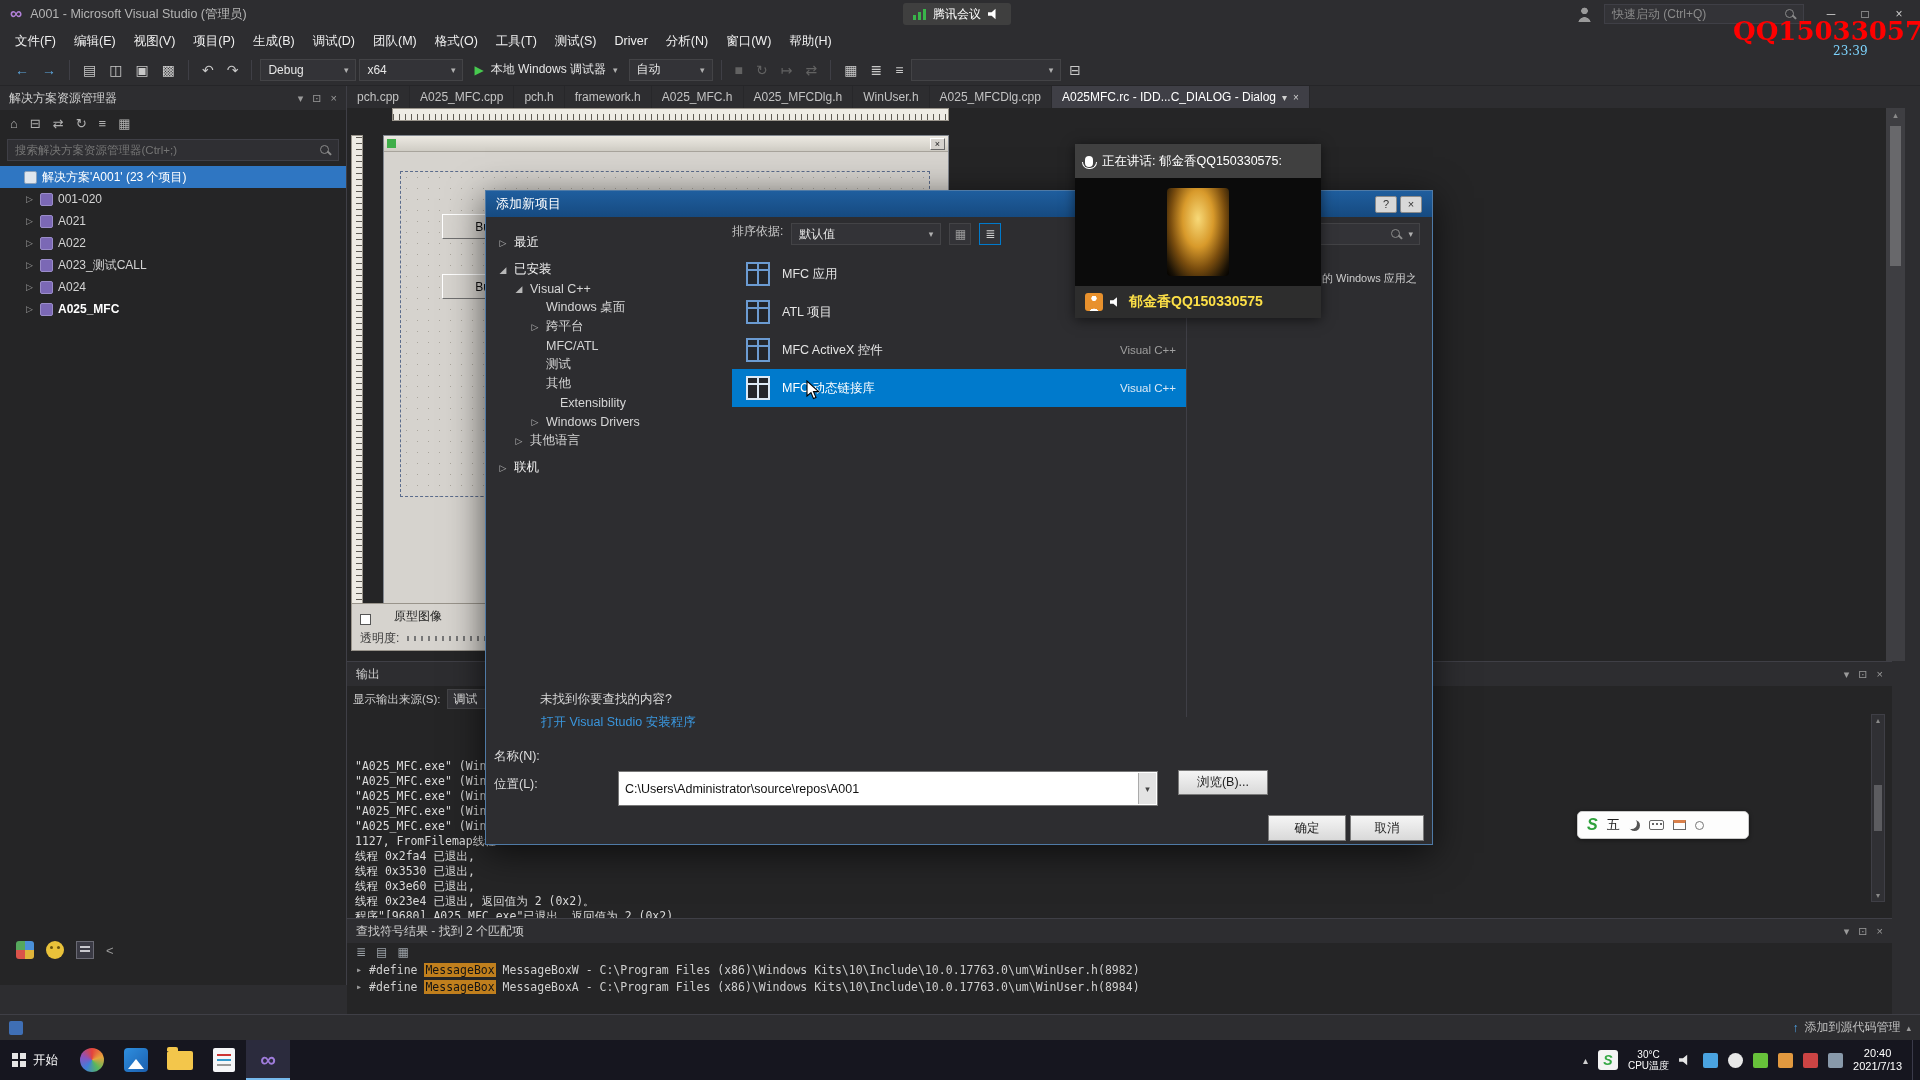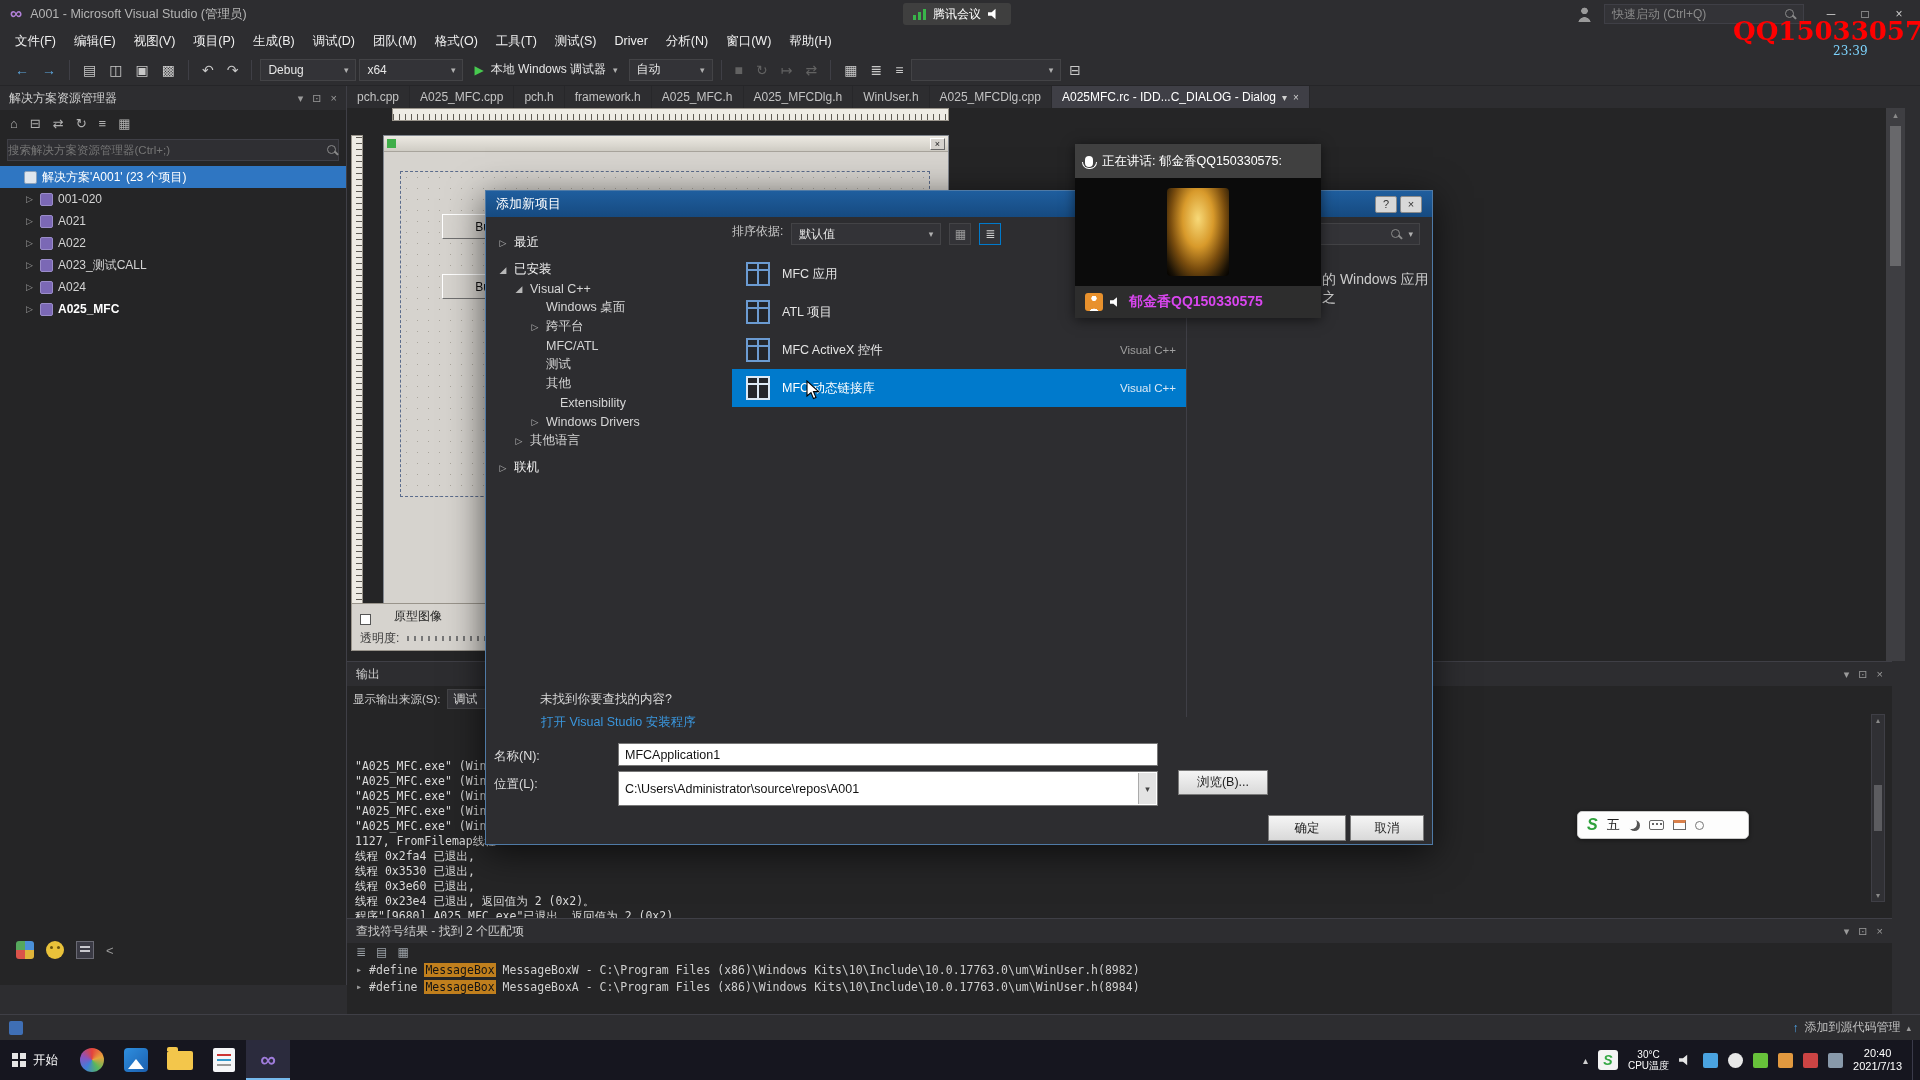--- a/index.html
+++ b/index.html
@@ -47,21 +47,21 @@
   .trun{display:flex;align-items:center;gap:7px;color:#e6e6e6;font-size:12px;padding:2px 8px}
   .play{color:#47c94f;font-size:12px}
 
   
   #solexp{position:absolute;left:0;top:86px;width:347px;height:899px;background:#252526;border-right:1px solid #3f3f46}
   .panel-head{height:24px;display:flex;align-items:center;padding:0 9px;background:#2d2d30}
   .ph-title{color:#cfcfcf;font-size:12px}
   .ph-icons{margin-left:auto;display:flex;gap:9px}
   .ph-icons span{color:#9a9a9a;font-size:11px}
   #solexp-toolbar{height:26px;display:flex;align-items:center;gap:12px;padding:0 10px;color:#b0b0b0;font-size:13px}
-  #solexp-search{margin:3px 7px 5px;height:22px;border:1px solid #3f3f46;background:#2f2f33;display:flex;align-items:center;padding:0 0}
+  #solexp-search{margin:3px 7px 5px;height:22px;border:1px solid #3f3f46;background:#2f2f33;display:flex;align-items:center;padding:0 7px}
   #solexp-search input{flex:1;background:transparent;border:none;outline:none;color:#8a8a8a;font-size:11.5px;
     font-family:"Liberation Sans",sans-serif}
   .tree-row{height:22px;display:flex;align-items:center;gap:5px;font-size:12px;color:#d4d4d4}
   .t-exp{width:11px;text-align:center;font-size:9px;color:#9a9a9a;flex:none}
   .t-ico{width:13px;height:13px;flex:none;background:#7b68b5;border:1px solid #9a8cc9;border-radius:2px}
   .tree-row.sel{background:#2f76c2;color:#fff}
   .tree-row.sel .t-ico{background:#dfe6ee;border-color:#8aa2bd}
   .tree-row.bold .t-label{font-weight:bold;color:#fff}
   #left-float-icons{position:absolute;left:16px;top:941px;display:flex;gap:12px;align-items:center;z-index:6}
   .fi-grid{width:18px;height:18px;border-radius:3px;background:conic-gradient(#4a90d9 0 25%,#e0b43a 0 50%,#d9534a 0 75%,#56a85c 0)}
@@ -175,21 +175,21 @@
   .mic{width:8px;height:11px;background:#fff;border-radius:4px;position:relative;flex:none}
   .mic::after{content:"";position:absolute;left:-3px;top:6px;width:13px;height:6px;border:1.5px solid #fff;border-top:none;border-radius:0 0 7px 7px}
   .qq-body{height:108px;background:#0b0b0b;display:flex;align-items:center;justify-content:center}
   .qq-avatar{width:62px;height:88px;border-radius:4px;
     background:radial-gradient(ellipse at 50% 35%,#f7d978 0%,#d89a2b 35%,#7a4d0e 62%,#1a1206 88%,#000 100%)}
   .qq-bottom{height:32px;background:#2d2d2d;display:flex;align-items:center;gap:7px;padding:0 10px}
   .qq-usr-ico{width:18px;height:18px;border-radius:3px;background:#e8912d;position:relative}
   .qq-usr-ico::after{content:"";position:absolute;left:0;top:0;right:0;bottom:0;
     background:radial-gradient(circle at 50% 30%,#fff 2.4px,transparent 2.9px),radial-gradient(circle at 50% 118%,#fff 5.4px,transparent 5.9px)}
   .qq-spk{width:12px;height:11px;background:#fff;clip-path:polygon(0 35%,28% 35%,58% 6%,58% 94%,28% 65%,0 65%)}
-  .qq-name{color:#d946ef;font-size:14px;font-weight:bold}
+  .qq-name{color:#fde047;font-size:14px;font-weight:bold}
 
   
   #addnew{position:absolute;left:485px;top:190px;width:948px;height:655px;background:#2d2d30;border:1px solid #4f7aa6;
     z-index:100;box-shadow:0 8px 34px rgba(0,0,0,.65)}
   .an-title{height:26px;background:linear-gradient(#1f5e9e,#164a80);display:flex;align-items:center;padding:0 10px;color:#fff;font-size:13px}
   .an-tbtns{margin-left:auto;display:flex;gap:3px}
   .an-tb{width:22px;height:17px;background:#d8d8d8;border:1px solid #8a8a8a;color:#333;font-size:11px;
     display:flex;align-items:center;justify-content:center;border-radius:2px}
   .an-nav{position:absolute;left:0;top:26px;width:240px;height:470px;padding-top:8px;overflow:hidden}
   .nav-row{height:19px;display:flex;align-items:center;gap:6px;color:#d6d6d6;font-size:12.5px}
@@ -206,21 +206,21 @@
   .tpl-row.sel{background:#007acc;color:#fff}
   .tpl-ico{width:24px;height:24px;flex:none;border:2px solid #6b9bd2;position:relative;background:#23262b}
   .tpl-ico::before{content:"";position:absolute;left:0;right:0;top:5px;height:2px;background:#6b9bd2}
   .tpl-ico::after{content:"";position:absolute;top:0;bottom:0;left:9px;width:2px;background:#6b9bd2}
   .tpl-row.sel .tpl-ico{border-color:#dce9f5}
   .tpl-row.sel .tpl-ico::before,.tpl-row.sel .tpl-ico::after{background:#dce9f5}
   .tpl-name{flex:1}
   .tpl-lang{font-size:11.5px;color:#9f9f9f}
   .tpl-row.sel .tpl-lang{color:#dce9f5}
   .an-divider{position:absolute;left:700px;top:26px;height:500px;width:1px;background:#3f3f46}
-  .an-desc{position:absolute;left:836px;top:80px;color:#cccccc;font-size:14px}
+  .an-desc{position:absolute;left:836px;top:80px;color:#cccccc;font-size:11px}
   .an-notfound{position:absolute;left:54px;top:500px;color:#d8d8d8;font-size:12.5px}
   .an-installer{position:absolute;left:55px;top:523px;color:#3a96dd;font-size:12.5px}
   .an-label{position:absolute;color:#dcdcdc;font-size:12.5px}
   .an-input{position:absolute;background:#fff;border:1px solid #777;color:#111;font-size:12.5px;
     display:flex;align-items:center;padding:0 6px;font-family:"Liberation Sans",sans-serif}
   input.an-input{outline:none}
   .combo-arrow{position:absolute;right:1px;top:1px;bottom:1px;width:18px;background:#e3e3e3;border-left:1px solid #aaa;
     display:flex;align-items:center;justify-content:center;color:#444;font-size:9px}
   .an-btn{position:absolute;background:linear-gradient(#f5f5f5,#d9d9d9);border:1px solid #7a7a7a;color:#1e1e1e;
     font-size:12.5px;display:flex;align-items:center;justify-content:center}
@@ -694,21 +694,20 @@
           <span class="tpl-ico"></span>
           <span class="tpl-name">MFC 动态链接库</span>
           <span class="tpl-lang">Visual C++</span>
         </div>
       </div>
     <div class="an-divider"></div>
     <div class="an-desc">的 Windows 应用之</div>
     <div class="an-notfound">未找到你要查找的内容?</div>
     <div class="an-installer">打开 Visual Studio 安装程序</div>
     <span class="an-label" style="left:8px;top:557px">名称(N):</span>
-    <input class="an-input" style="left: 132px; top: 552px; width: 540px; height: 23px;" value="MFCApplication1">
     <span class="an-label" style="left:8px;top:585px">位置(L):</span>
     <div class="an-input" style="left:132px;top:580px;width:540px;height:35px">
       <span>C:\Users\Administrator\source\repos\A001</span>
       <span class="combo-arrow">▾</span>
     </div>
     <div class="an-btn" style="left:692px;top:579px;width:90px;height:25px">浏览(B)...</div>
     <div class="an-btn" style="left:782px;top:624px;width:78px;height:26px">确定</div>
     <div class="an-btn" style="left:864px;top:624px;width:74px;height:26px">取消</div>
   </div>
 

